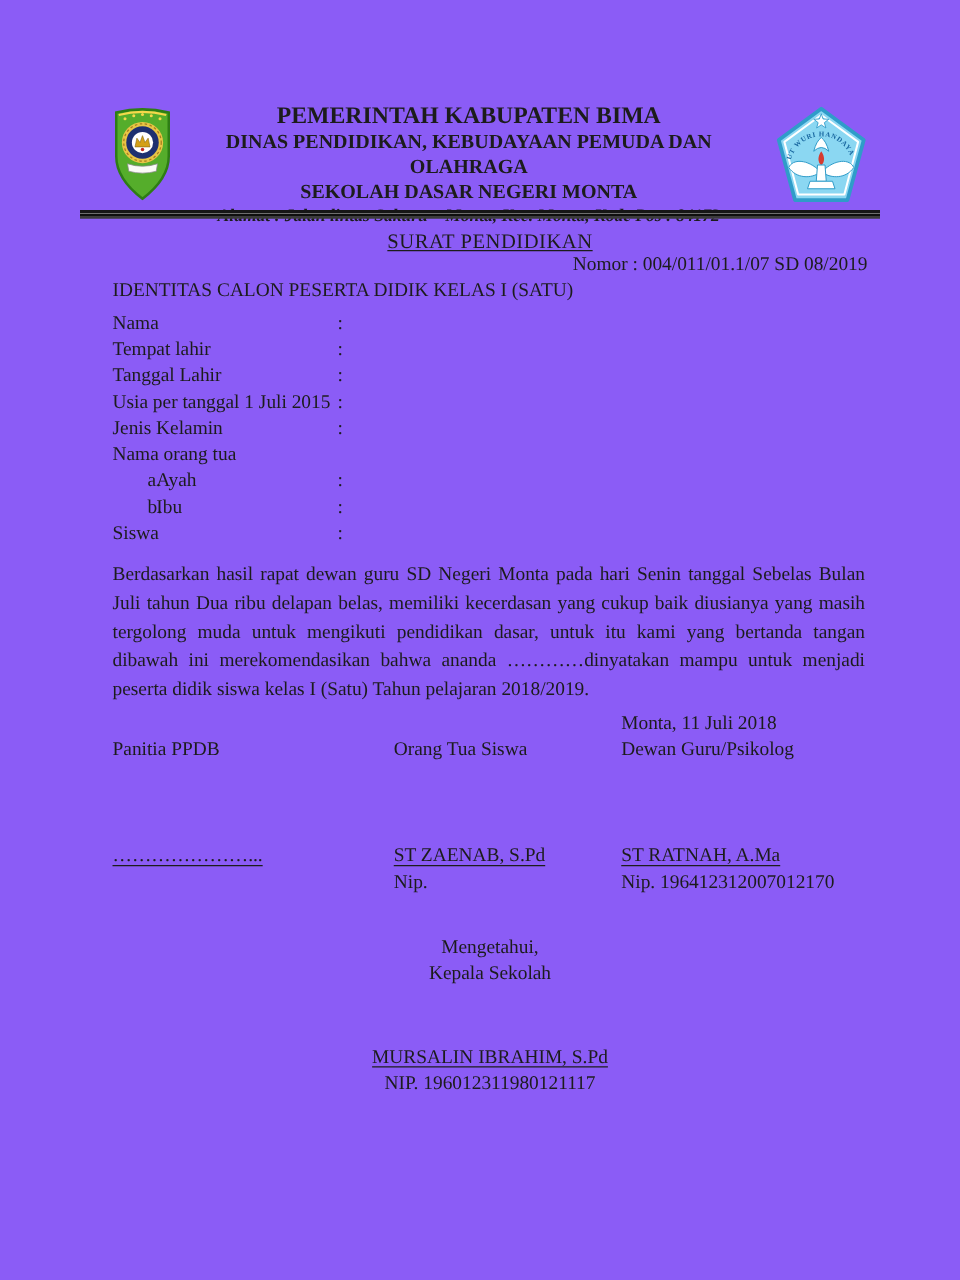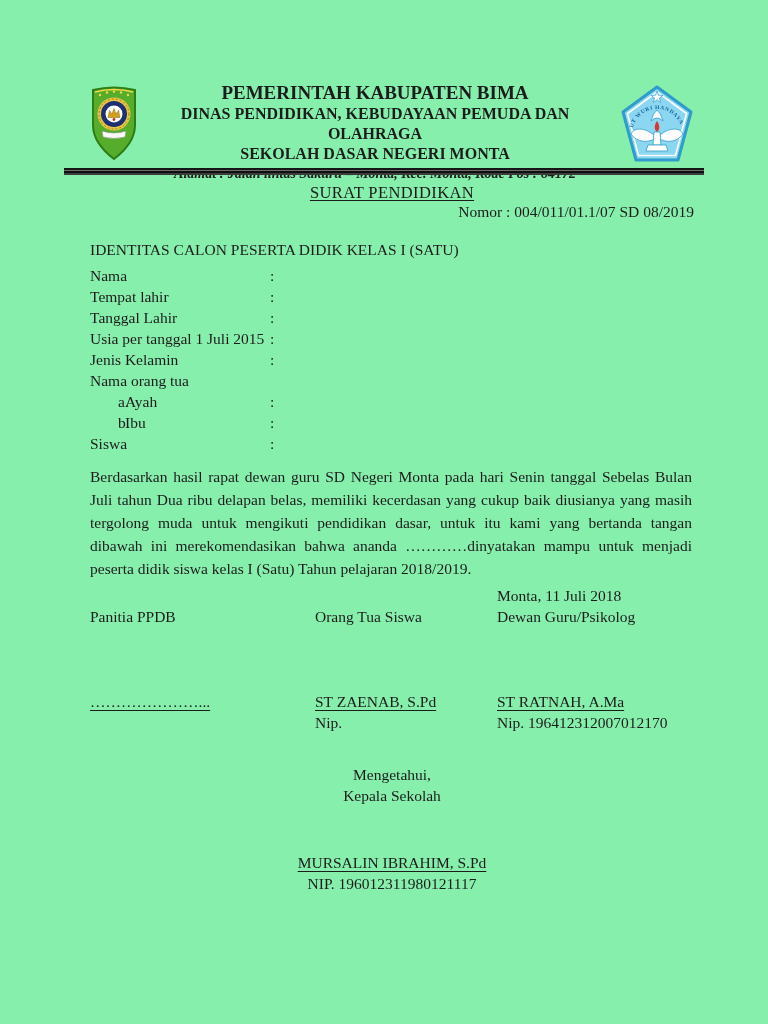--- a/index.html
+++ b/index.html
@@ -1,37 +1,37 @@
 <!DOCTYPE html>
 <html><head>
 <meta charset="utf-8">
 <style>
   html,body{margin:0;padding:0;background:#ffffff;}
-  .page{position:relative;width:768px;height:1024px;background:#86efac;overflow:hidden;
+  .page{position:relative;width:768px;height:1024px;background:#8b5cf6;overflow:hidden;
         font-family:"Liberation Serif","DejaVu Serif",serif;color:#1c1c1c;}
 
   
   .letterhead{position:absolute;top:82px;left:0;width:768px;height:88px;}
   .logo-left{position:absolute;left:90px;top:1px;width:48px;height:78px;}
   .logo-right{position:absolute;left:620px;top:3px;width:74px;height:78px;}
   .lh-text{position:absolute;left:140px;top:0;width:470px;text-align:center;}
   .lh1{font-size:19px;font-weight:bold;line-height:22px;}
   .lh2{font-size:16px;font-weight:bold;line-height:20px;}
   .lh3{font-size:16px;font-weight:bold;line-height:20px;}
   .lh4{font-size:14px;font-weight:bold;font-style:italic;line-height:20px;}
   .rule{position:absolute;top:168px;left:64px;width:640px;height:7px;
         background:linear-gradient(to bottom,#161616 0,#161616 2px,#6e6e6e 2px,#6e6e6e 3px,
                    #0f0f0f 3px,#0f0f0f 5px,#3c3c3c 5px,#3c3c3c 7px);}
 
   
   .content{position:absolute;top:183px;left:90px;width:604px;}
   .doc-title{text-align:center;}
   .title-main{font-size:16.5px;letter-spacing:.4px;text-decoration:underline;text-underline-offset:2px;line-height:19px;}
   .title-number{font-size:15.5px;line-height:20px;text-align:right;}
-  .section-heading{margin-top:17px;font-size:15.5px;line-height:21px;}
+  .section-heading{font-size:15.5px;line-height:21px;}
 
   .fields{margin-top:7px;font-size:15.5px;}
   .field-row{position:relative;height:21px;}
   .f-prefix{position:absolute;left:28px;}
   .f-label{position:absolute;left:0;white-space:nowrap;}
   .f-label.indent{left:35px;}
   .f-colon{position:absolute;left:180px;}
   .f-value{position:absolute;left:196px;}
 
   .body-par{margin:9px 0 0 0;font-size:15.5px;line-height:23px;text-align:justify;width:602px;}

